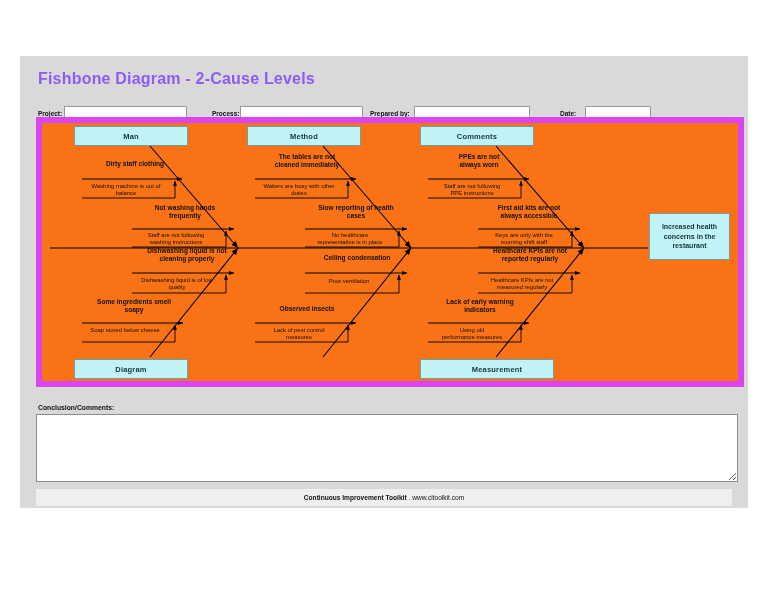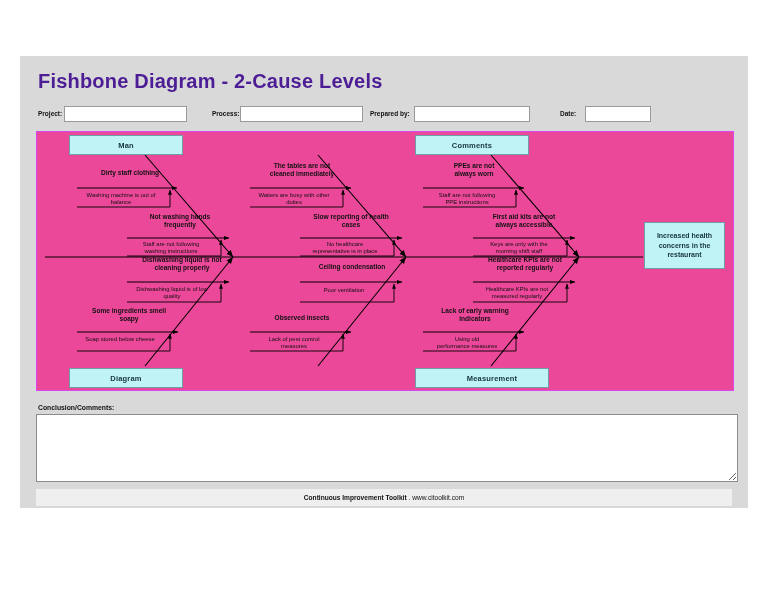--- a/index.html
+++ b/index.html
@@ -18,47 +18,47 @@
   
   .page {
     position: absolute;
     left: 20px; top: 56px;
     width: 728px; height: 452px;
     background: #d9d9d9;
   }
   .title {
     position: absolute;
     left: 38px; top: 70px;
-    font-size: 20px;
+    font-size: 16px;
     font-weight: 600;
-    color: #4c1d95;
+    color: #8b5cf6;
     letter-spacing: 0.2px;
   }
   
   .fld-label {
     position: absolute;
     font-size: 6.5px;
     font-weight: 700;
     color: #111;
     top: 110px;
   }
   .fld-box {
     position: absolute;
     top: 106px;
     height: 12px;
     background: #ffffff;
     border: 1px solid #9a9a9a;
   }
   
   .diagram {
     position: absolute;
-    left: 36px; top: 131px;
+    left: 36px; top: 117px;
     width: 696px; height: 258px;
-    background: #ec4899;
-    border: 1px solid #d946ef;
+    background: #f97316;
+    border: 6px solid #d946ef;
     overflow: hidden;
   }
   .svgwrap { position:absolute; left:0; top:0; width:696px; height:258px; }
 
   
   .catbox {
     position: absolute;
     background: #bff3f5;
     border: 1px solid #6f9fa3;
     font-size: 7.5px;
@@ -220,20 +220,21 @@
       <line x1="436" y1="150" x2="538" y2="150" stroke="#000" stroke-width="1" marker-end="url(#ahs)"></line>
       <line x1="530" y1="170" x2="530" y2="152" stroke="#000" stroke-width="0.9" marker-end="url(#ahs)"></line>
       <line x1="436" y1="170" x2="530" y2="170" stroke="#000" stroke-width="0.9"></line>
 
       <line x1="386" y1="200" x2="487" y2="200" stroke="#000" stroke-width="1" marker-end="url(#ahs)"></line>
       <line x1="479" y1="219" x2="479" y2="202" stroke="#000" stroke-width="0.9" marker-end="url(#ahs)"></line>
       <line x1="386" y1="219" x2="479" y2="219" stroke="#000" stroke-width="0.9"></line>
     </svg>
 
     <div class="catbox" style="left:32px;  top:3px;  width:112px; height:18px;">Man</div>
+    <div class="catbox" style="left:205px; top:3px;  width:112px; height:18px;">Method</div>
     <div class="catbox" style="left:378px; top:3px;  width:112px; height:18px;">Comments</div>
 
     <div class="catbox" style="left:32px;  top:236px; width:112px; height:18px;">Diagram</div>
     <div class="catbox" style="left:378px; top:236px; width:112px; height:18px;padding-left:20px;">Measurement</div>
 
     <div class="effectbox">Increased health concerns in the restaurant</div>
 
     <div class="cause" style="left:38px;  top:37px;  width:110px;">Dirty staff clothing</div>
     <div class="subcause" style="left:32px;  top:60px;  width:104px;">Washing machine is out of
 balance</div>

